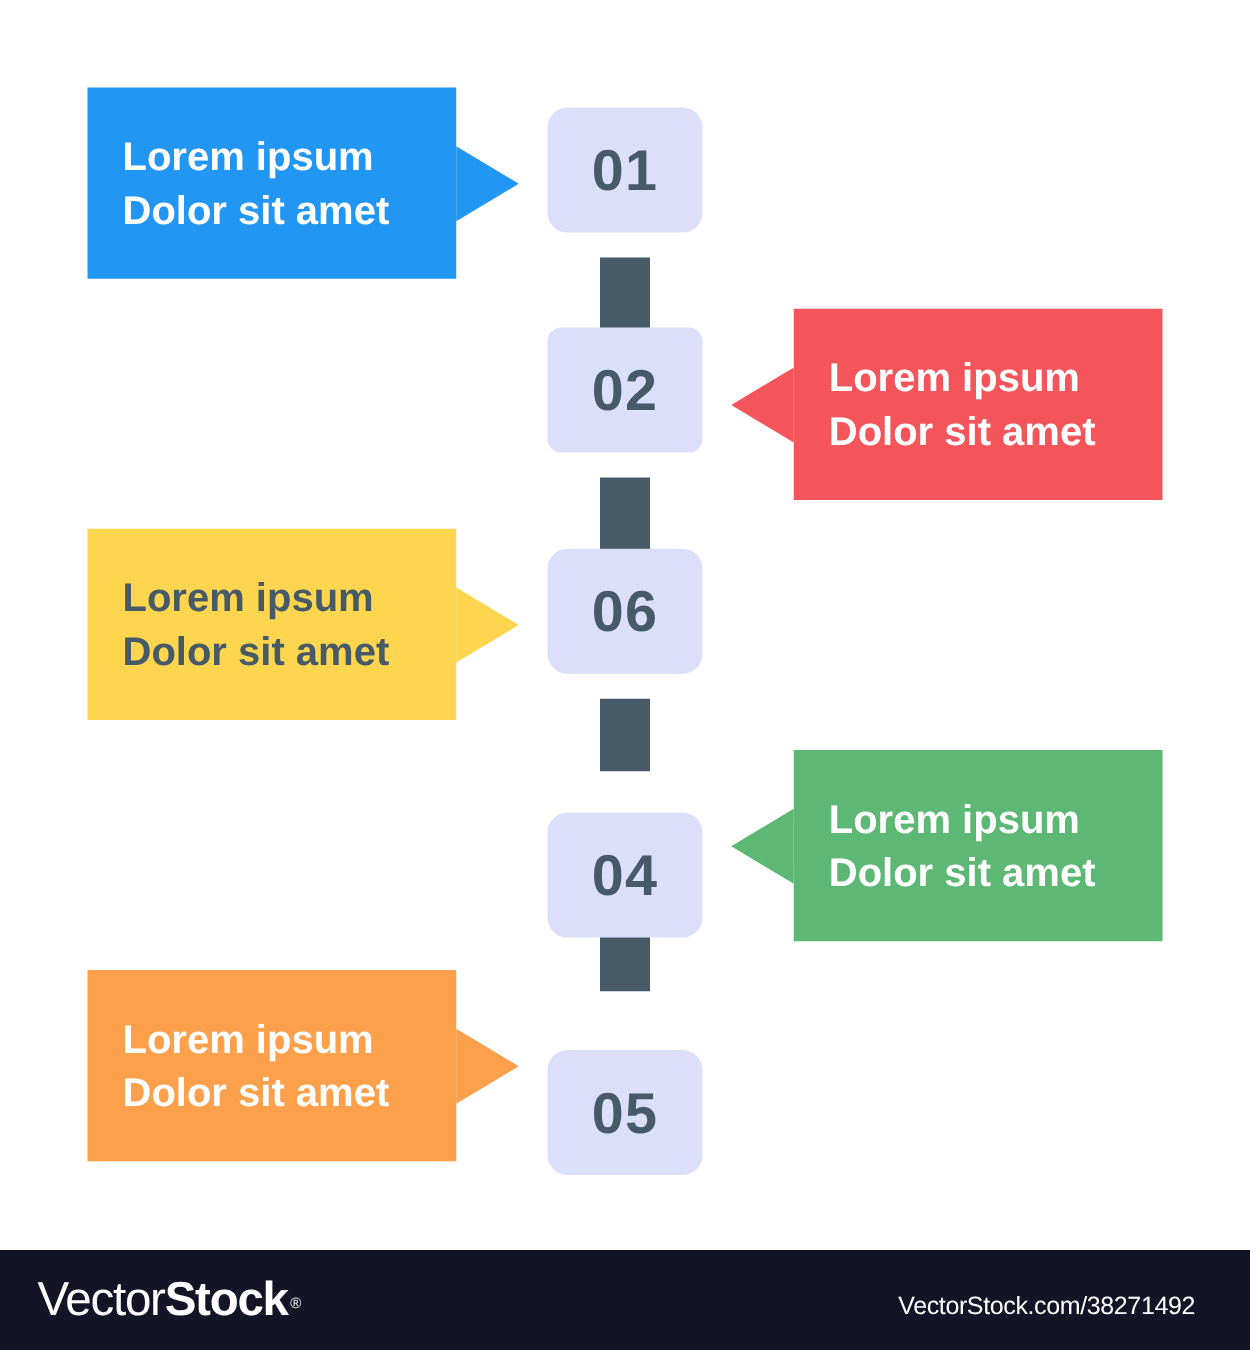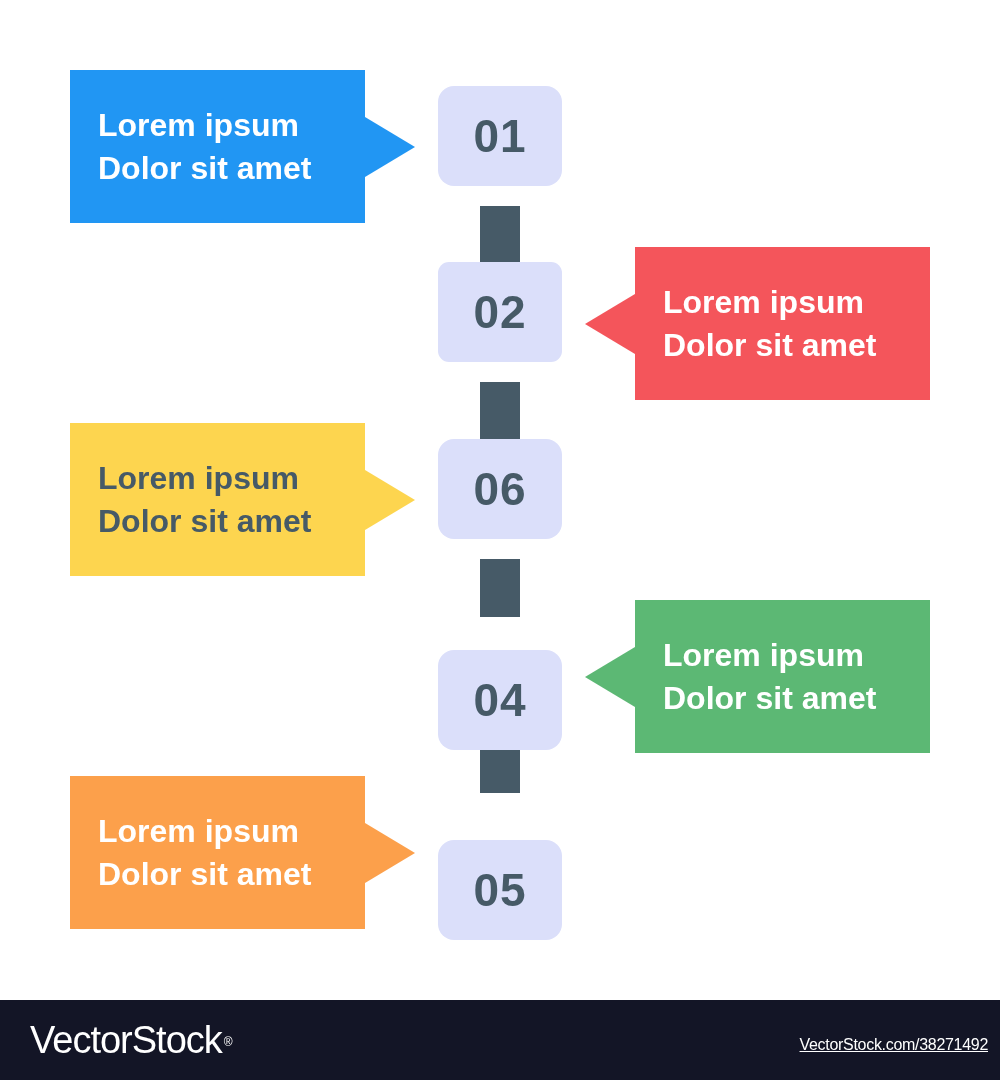--- a/index.html
+++ b/index.html
@@ -38,26 +38,25 @@
 
   .footer {
     position: absolute; left: 0; top: 1000px; width: 1000px; height: 80px;
     background: #131526; color: #ffffff;
   }
   .brand {
     position: absolute; left: 30px; top: 20px; font-size: 38px; line-height: 40px;
     letter-spacing: -1px;
   }
   .brand .light { font-weight: normal; margin-top: 16px; }
-  .brand .bold { font-weight: normal; margin-top: 12px; }
+  .brand .bold { font-weight: bold; margin-top: 12px; }
   .brand sup { font-size: 12px; vertical-align: top; position: relative; top: 2px; margin-left: 2px; }
   .stock-id {
-    position: absolute; right: 12px; top: 34px; font-size: 16px; line-height: 22px;
+    position: absolute; right: 44px; top: 34px; font-size: 20px; line-height: 22px;
     letter-spacing: -0.3px;
-    text-decoration: underline;
   }
 </style>
 </head>
 <body>
 
 <div class="canvas">
 
   <div class="bar" style="top:206px;height:58px;"></div>
   <div class="bar" style="top:382px;height:58px;"></div>
   <div class="bar" style="top:559px;height:58px;"></div>

